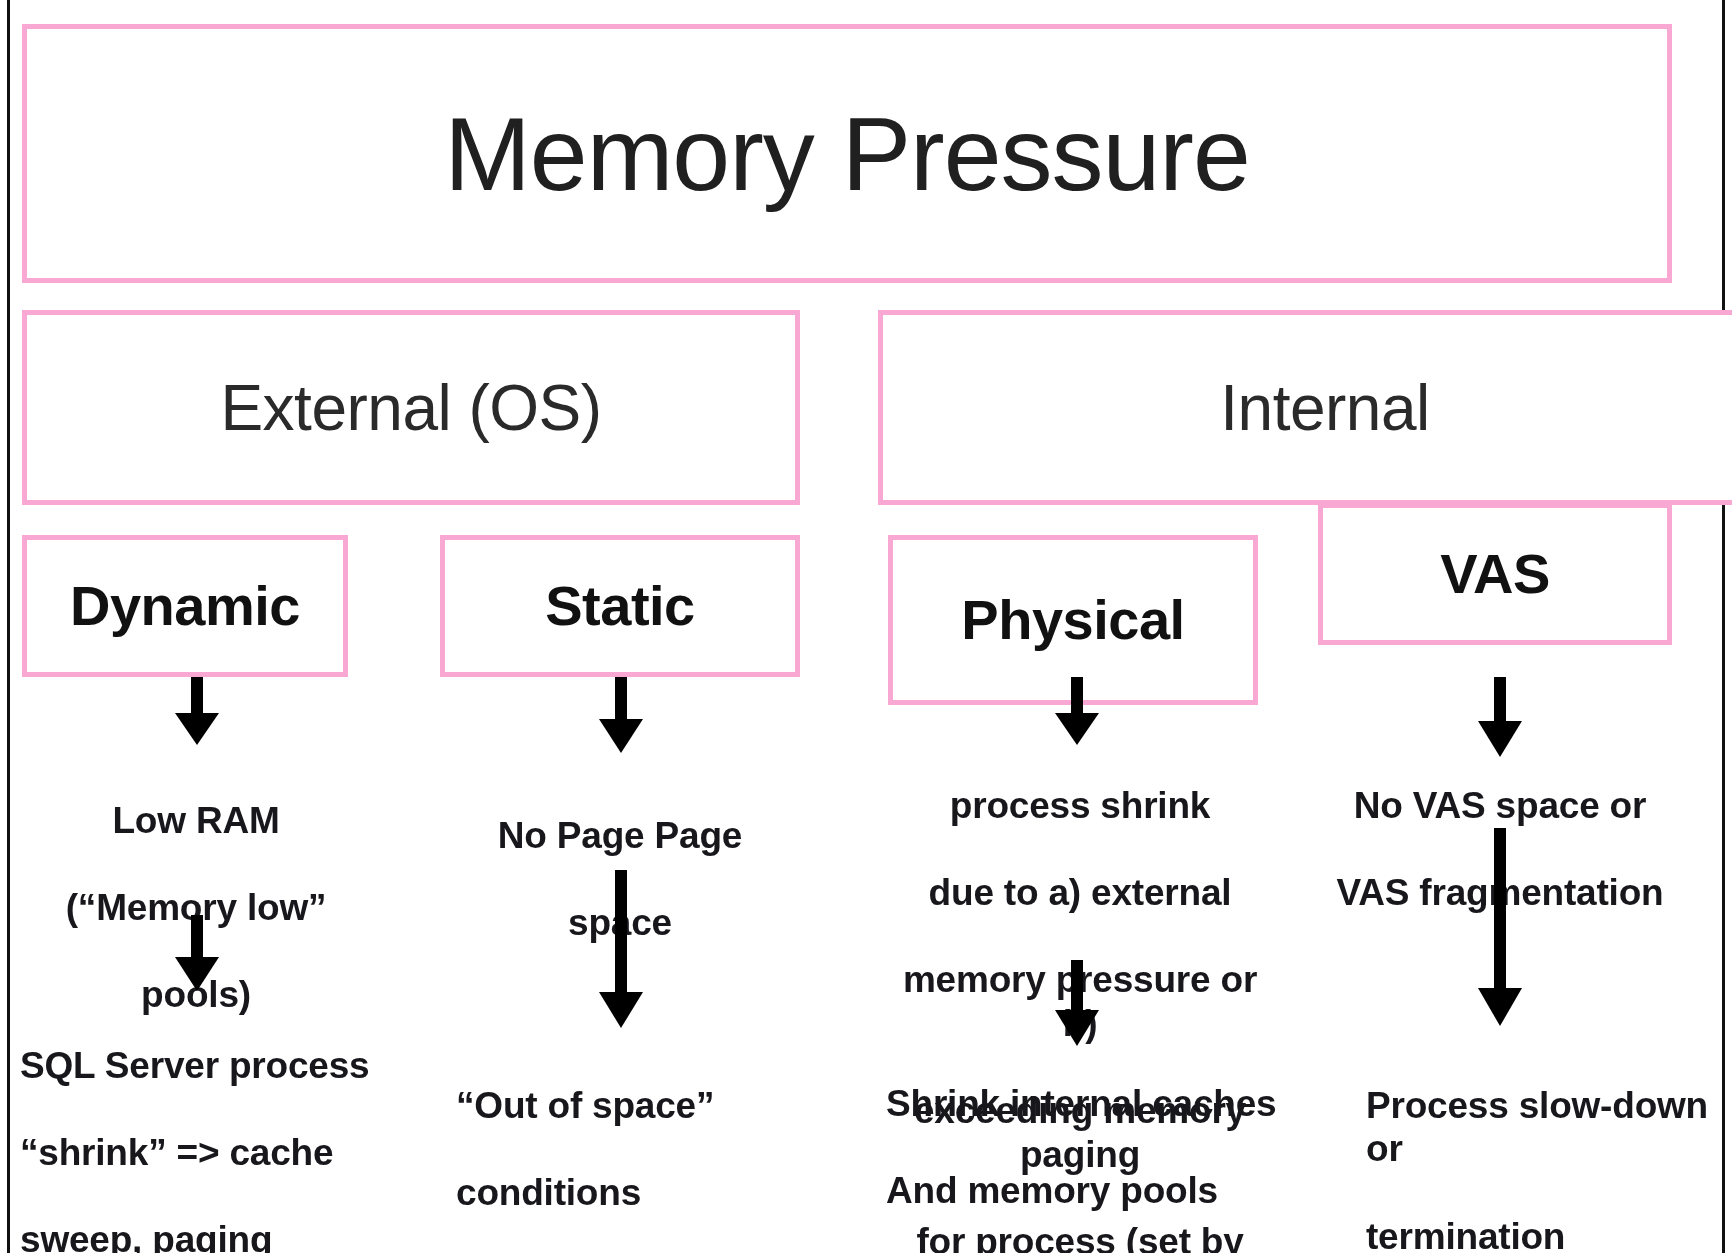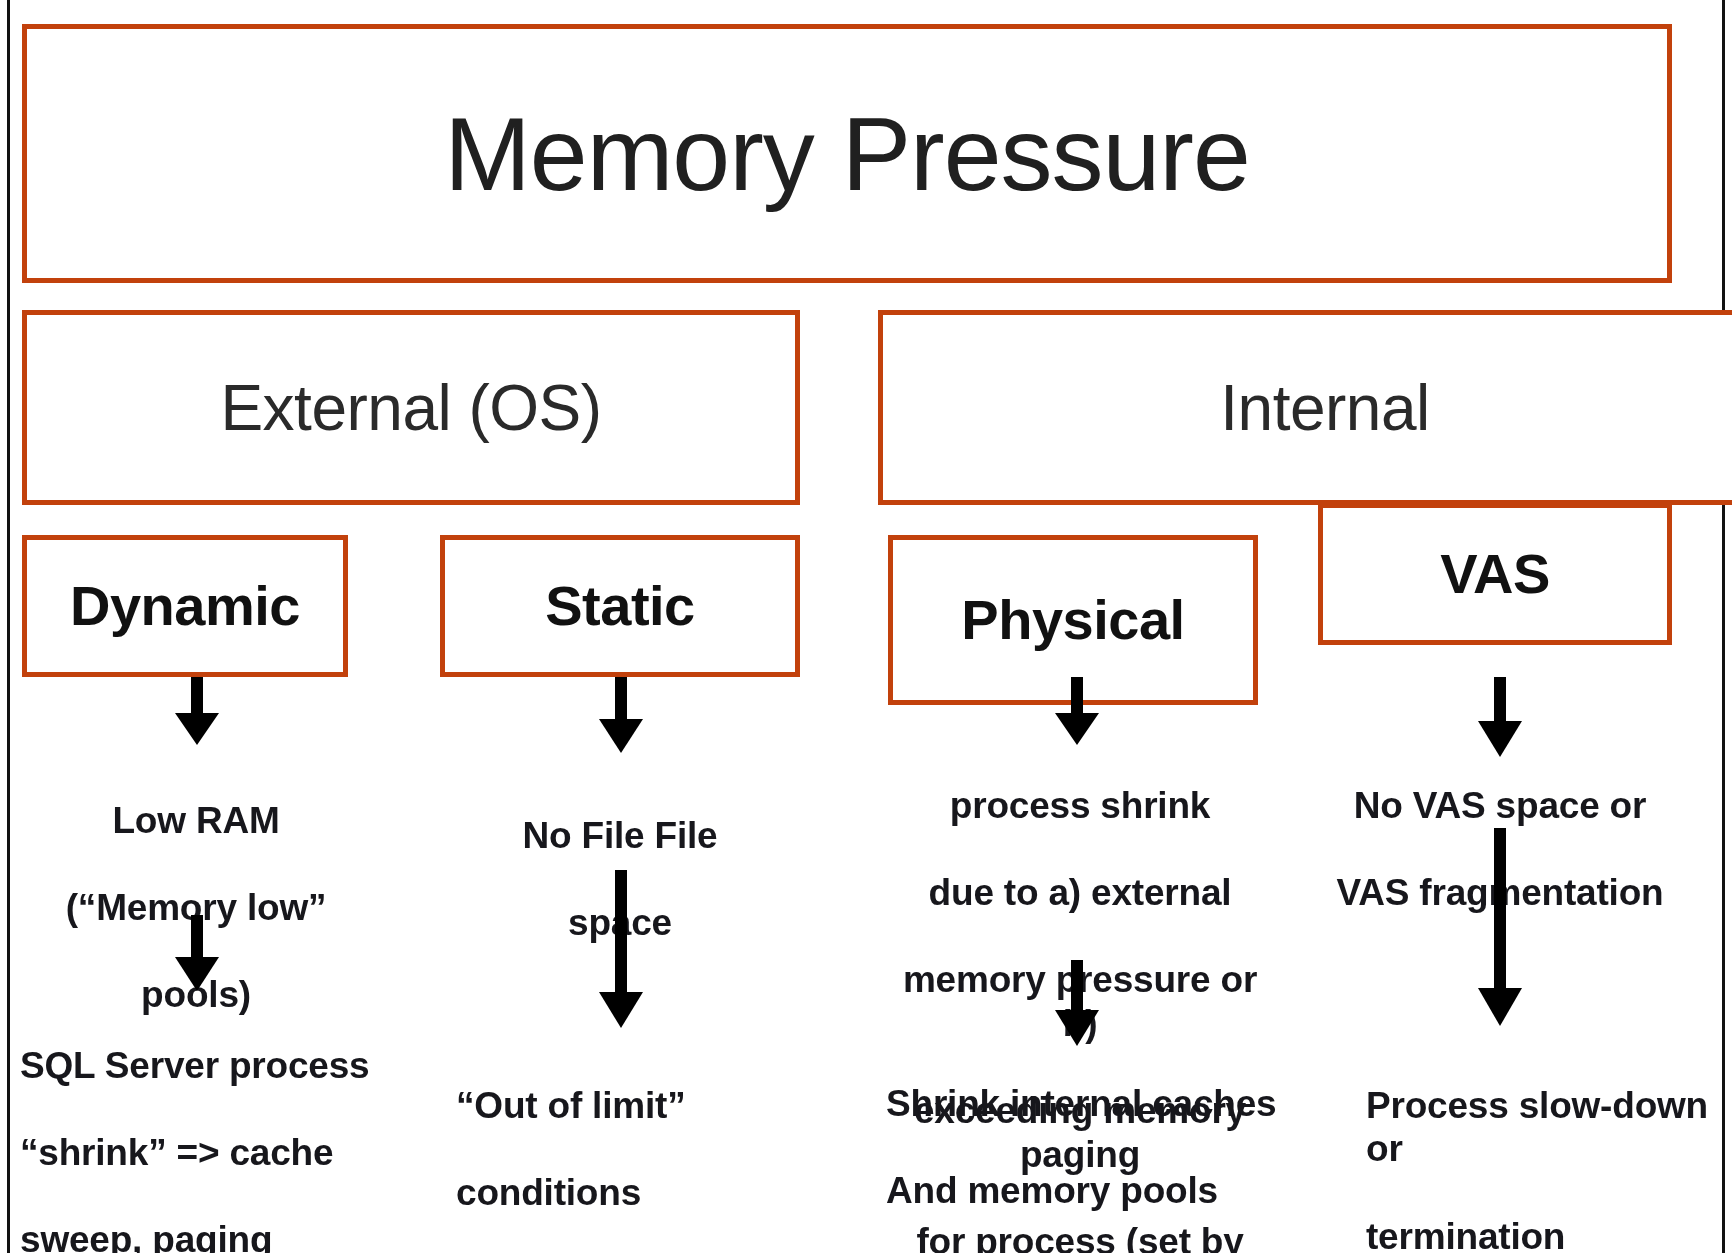--- a/index.html
+++ b/index.html
@@ -14,21 +14,21 @@
 
   
   .frame-rule{position:absolute;top:0;width:3px;height:1253px;background:#111;}
   .frame-rule.left{left:7px;}
   .frame-rule.right{left:1722px;}
 
   
   .node{
     position:absolute;
     box-sizing:border-box;
-    border:5px solid #c2410c;
+    border:5px solid #f9a8d4;
     background:#fff;
     display:flex;align-items:center;justify-content:center;
     text-align:center;
     color:#1a1a1a;
   }
   .node .lbl{display:block;line-height:1;}
 
   
   #title-box{left:22px;top:24px;width:1650px;height:259px;}
   #title-box .lbl{font-size:104px;font-weight:400;letter-spacing:-1px;color:#202020;}
@@ -118,31 +118,31 @@
     <span class="line">sweep, paging</span>
   </div>
 
   <div class="arrow" style="left:594px;top:677px;">
     <svg width="54" height="78" viewBox="0 0 54 78">
       <rect x="21" y="0" width="12" height="48" fill="#000"></rect>
       <polygon points="5,42 49,42 27,76" fill="#000"></polygon>
     </svg>
   </div>
   <div class="textblock tb-center" style="left:450px;top:770px;width:340px;">
-    <span class="line">No File File</span>
+    <span class="line">No Page Page</span>
     <span class="line">space</span>
   </div>
   <div class="arrow" style="left:594px;top:870px;">
     <svg width="54" height="160" viewBox="0 0 54 160">
       <rect x="21" y="0" width="12" height="130" fill="#000"></rect>
       <polygon points="5,122 49,122 27,158" fill="#000"></polygon>
     </svg>
   </div>
   <div class="textblock tb-left" style="left:456px;top:1040px;width:360px;">
-    <span class="line">“Out of limit”</span>
+    <span class="line">“Out of space”</span>
     <span class="line">conditions</span>
   </div>
 
   <div class="arrow" style="left:1050px;top:677px;">
     <svg width="54" height="70" viewBox="0 0 54 70">
       <rect x="21" y="0" width="12" height="42" fill="#000"></rect>
       <polygon points="5,36 49,36 27,68" fill="#000"></polygon>
     </svg>
   </div>
   <div class="textblock tb-center" style="left:885px;top:740px;width:390px;">

